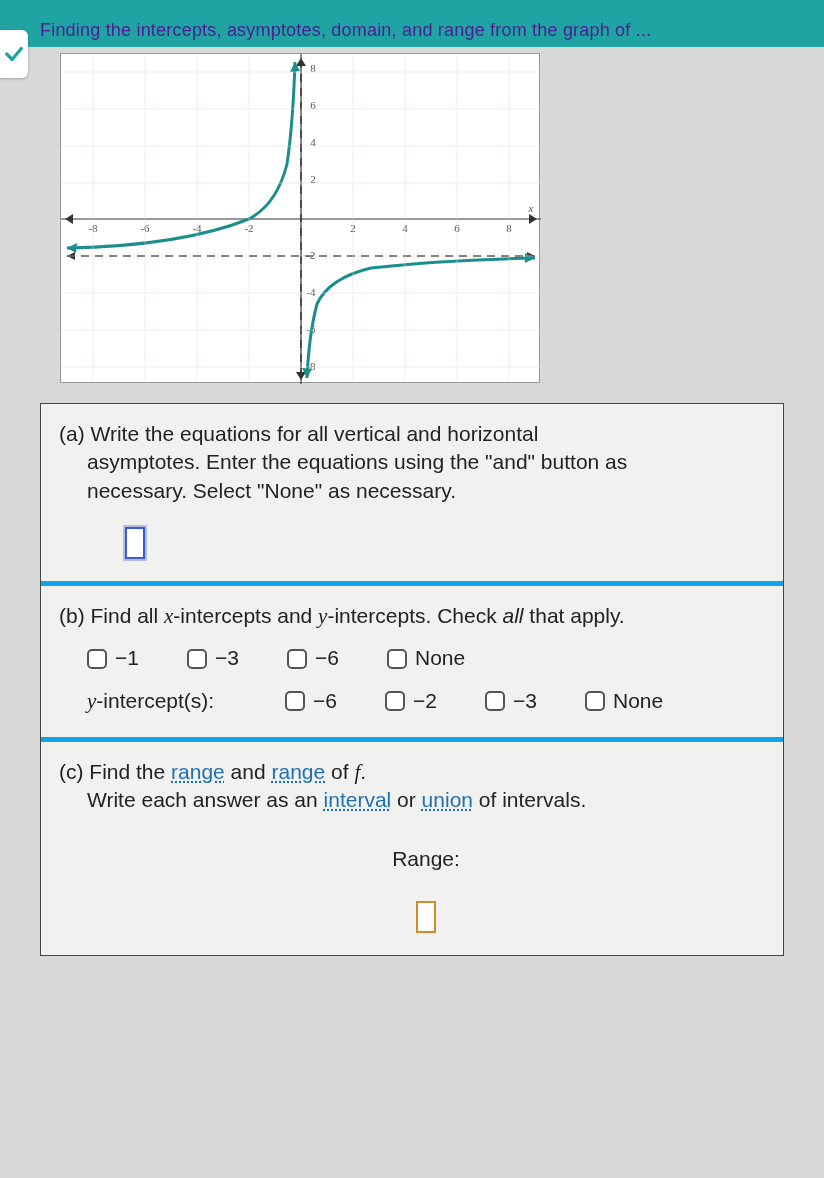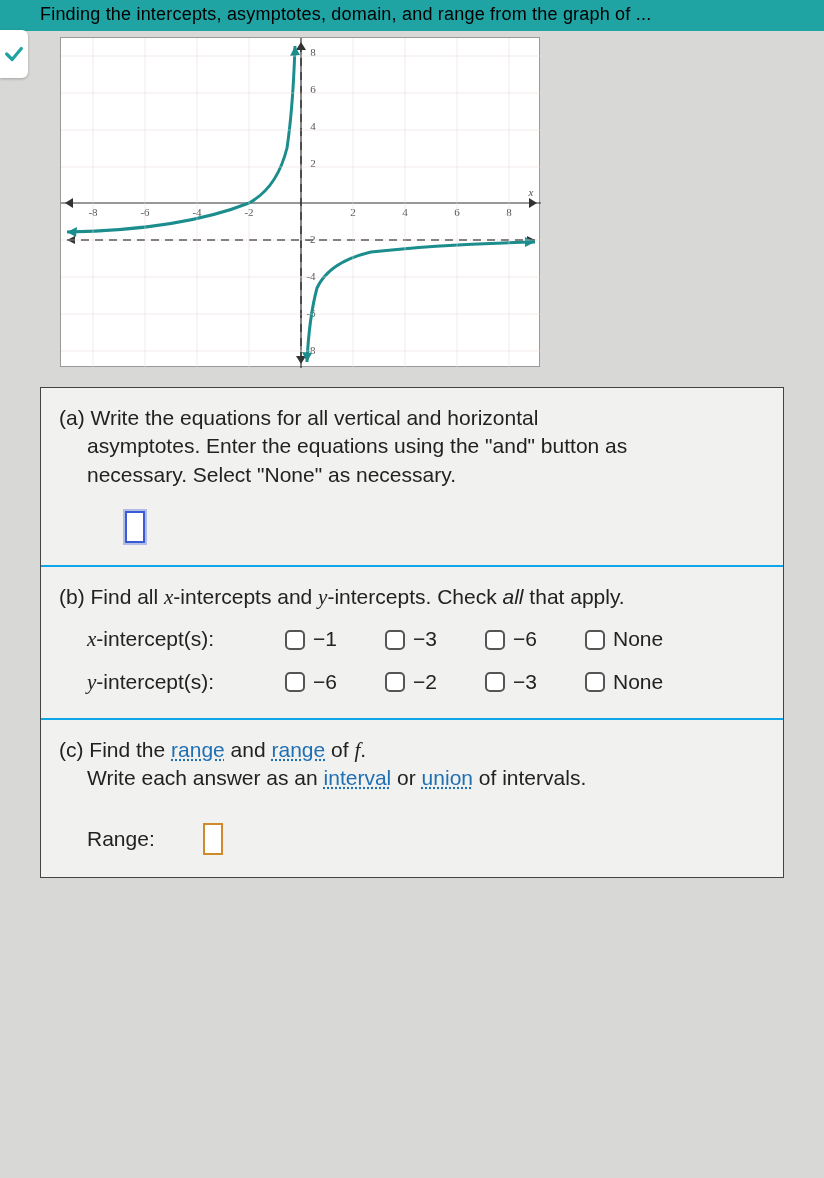--- a/index.html
+++ b/index.html
@@ -6,22 +6,22 @@
   body {
     margin: 0;
     padding: 0;
     font-family: Arial, Helvetica, sans-serif;
     background: #d8d8d6;
     width: 824px;
     color: #222;
   }
   .header-bar {
     background: #1fa3a3;
-    color: #000000;
-    padding: 4px 40px 6px 40px;
+    color: #4c1d95;
+    padding: 20px 40px 6px 40px;
     font-size: 18px;
     letter-spacing: 0.2px;
   }
   .check-tab {
     position: absolute;
     left: 0;
     top: 30px;
     width: 28px;
     height: 48px;
     background: #fff;
@@ -39,21 +39,21 @@
     height: 330px;
     border: 1px solid #999;
     position: relative;
   }
   .question-box {
     margin: 0 40px 20px 40px;
     background: #f1f1ef;
     border: 1px solid #444;
   }
   .q-section {
-    border-bottom: 2px solid #0ea5e9;
+    border-bottom: 5px solid #0ea5e9;
     padding: 16px 18px 22px 18px;
     font-size: 21px;
     line-height: 1.35;
   }
   .q-section:last-child { border-bottom: none; }
   .indent { margin-left: 28px; }
   .row-line { margin-top: 22px; display:flex; align-items:center; gap:14px; }
   .answer-slot {
     display: inline-block;
     width: 20px;
@@ -181,21 +181,20 @@
       <span class="answer-slot active"></span>
     </div>
   </div>
 
   <div class="q-section">
     <div>
       <span>(b) Find all </span><span class="mathit">x</span><span>-intercepts and </span><span class="mathit">y</span><span>-intercepts. Check </span><em>all</em><span> that apply.</span>
     </div>
 
     <div class="cb-row">
-      <span class="label-col"><span class="mathit">x</span><span style="font-style:normal">-intercept(s):</span></span>
       <span class="cb-item">
           <span class="cb"></span>
           <span>−1</span>
         </span>
       <span class="cb-item">
           <span class="cb"></span>
           <span>−3</span>
         </span>
       <span class="cb-item">
           <span class="cb"></span>
@@ -229,20 +228,20 @@
   </div>
 
   <div class="q-section">
     <div>
       <span>(c) Find the </span><span class="link">range</span><span> and </span><span class="link">range</span><span> of </span><span class="mathit">f</span><span>.</span>
     </div>
     <div class="indent">
       <span>Write each answer as an </span><span class="link">interval</span><span> or </span><span class="link">union</span><span> of intervals.</span>
     </div>
 
-    <div class="row-line indent" style="margin-top:30px;">
+    <div class="row-line indent" style="margin-top:30px;flex-direction:column;">
       <span>Range:</span>
       <span style="width:20px"></span>
       <span class="answer-slot orange"></span>
     </div>
   </div>
 
 </div>
 
 </body></html>

